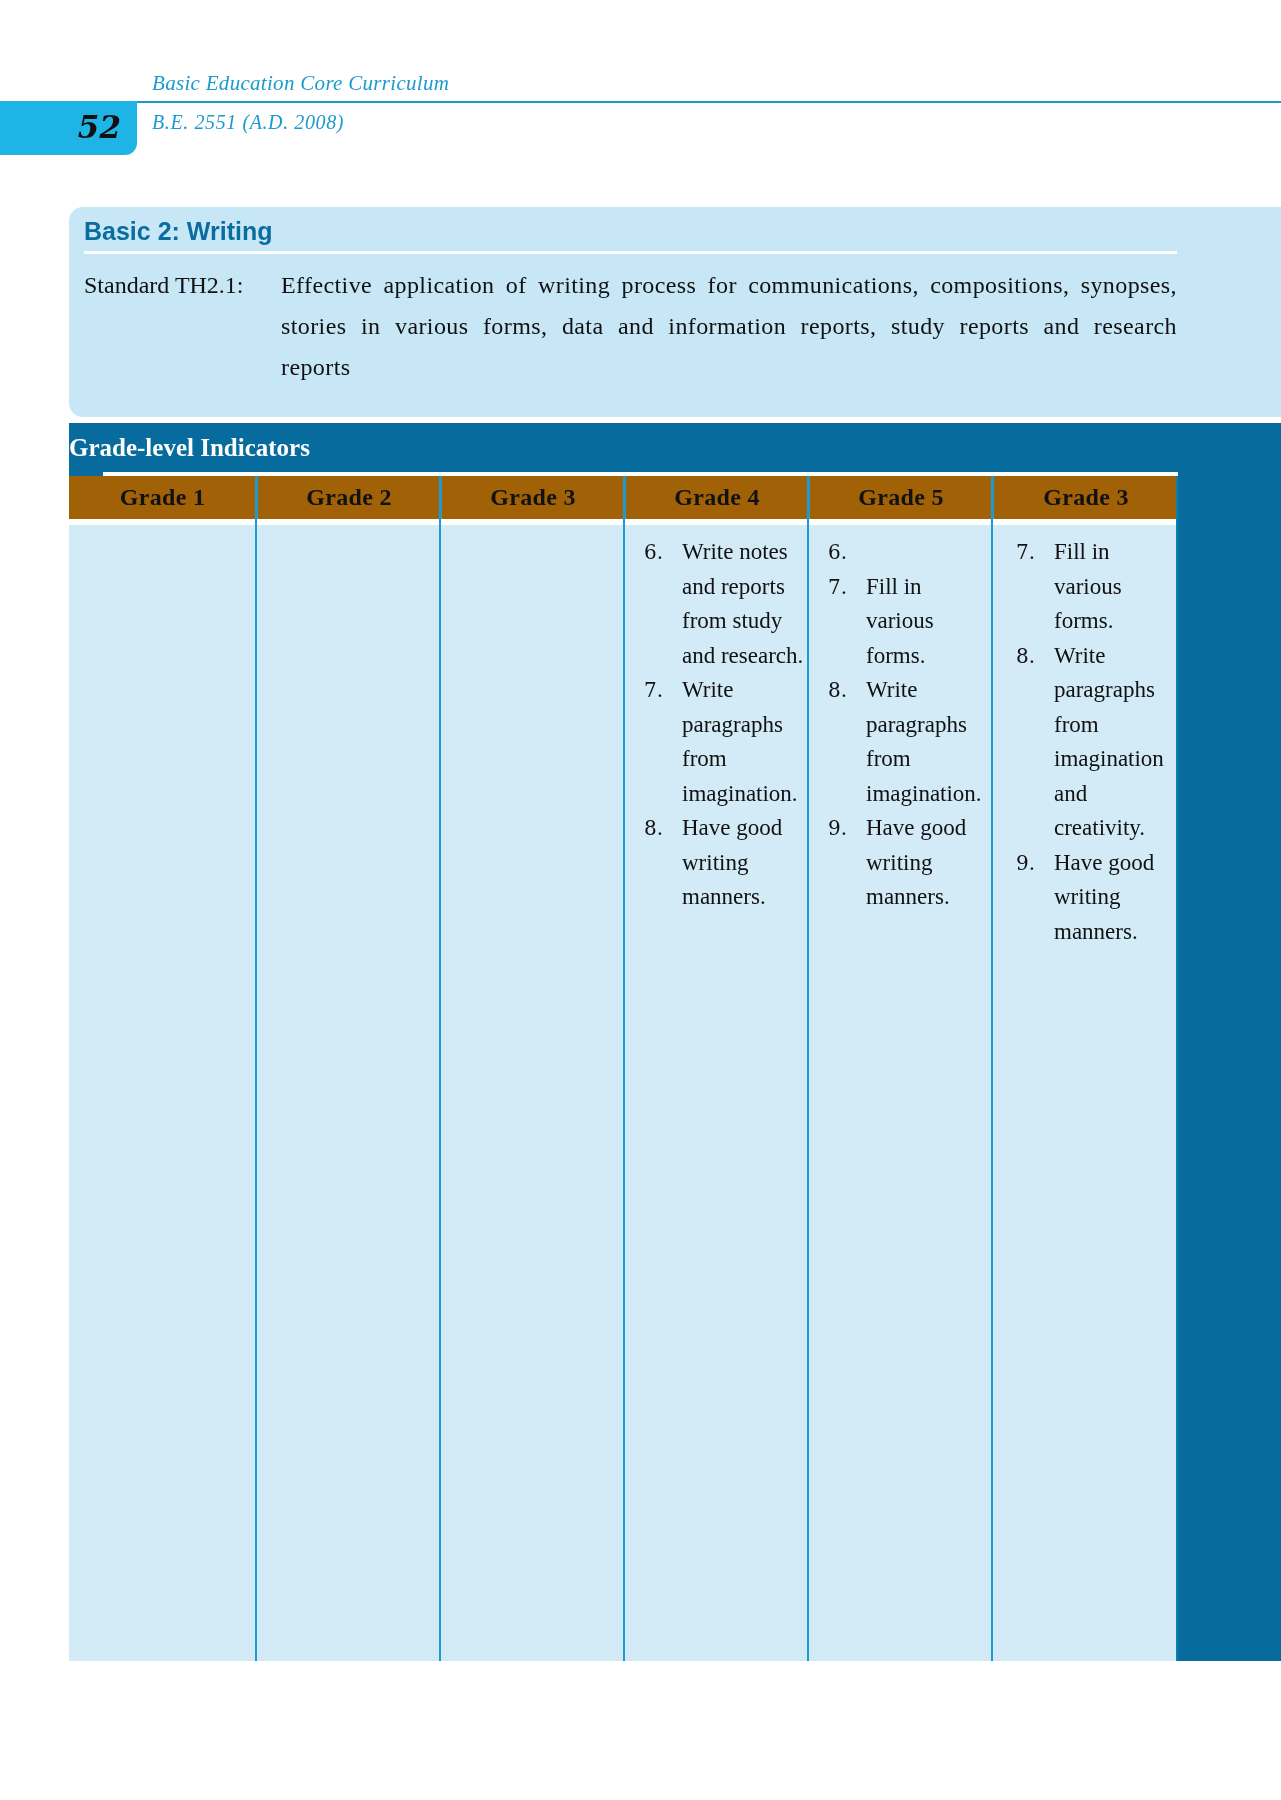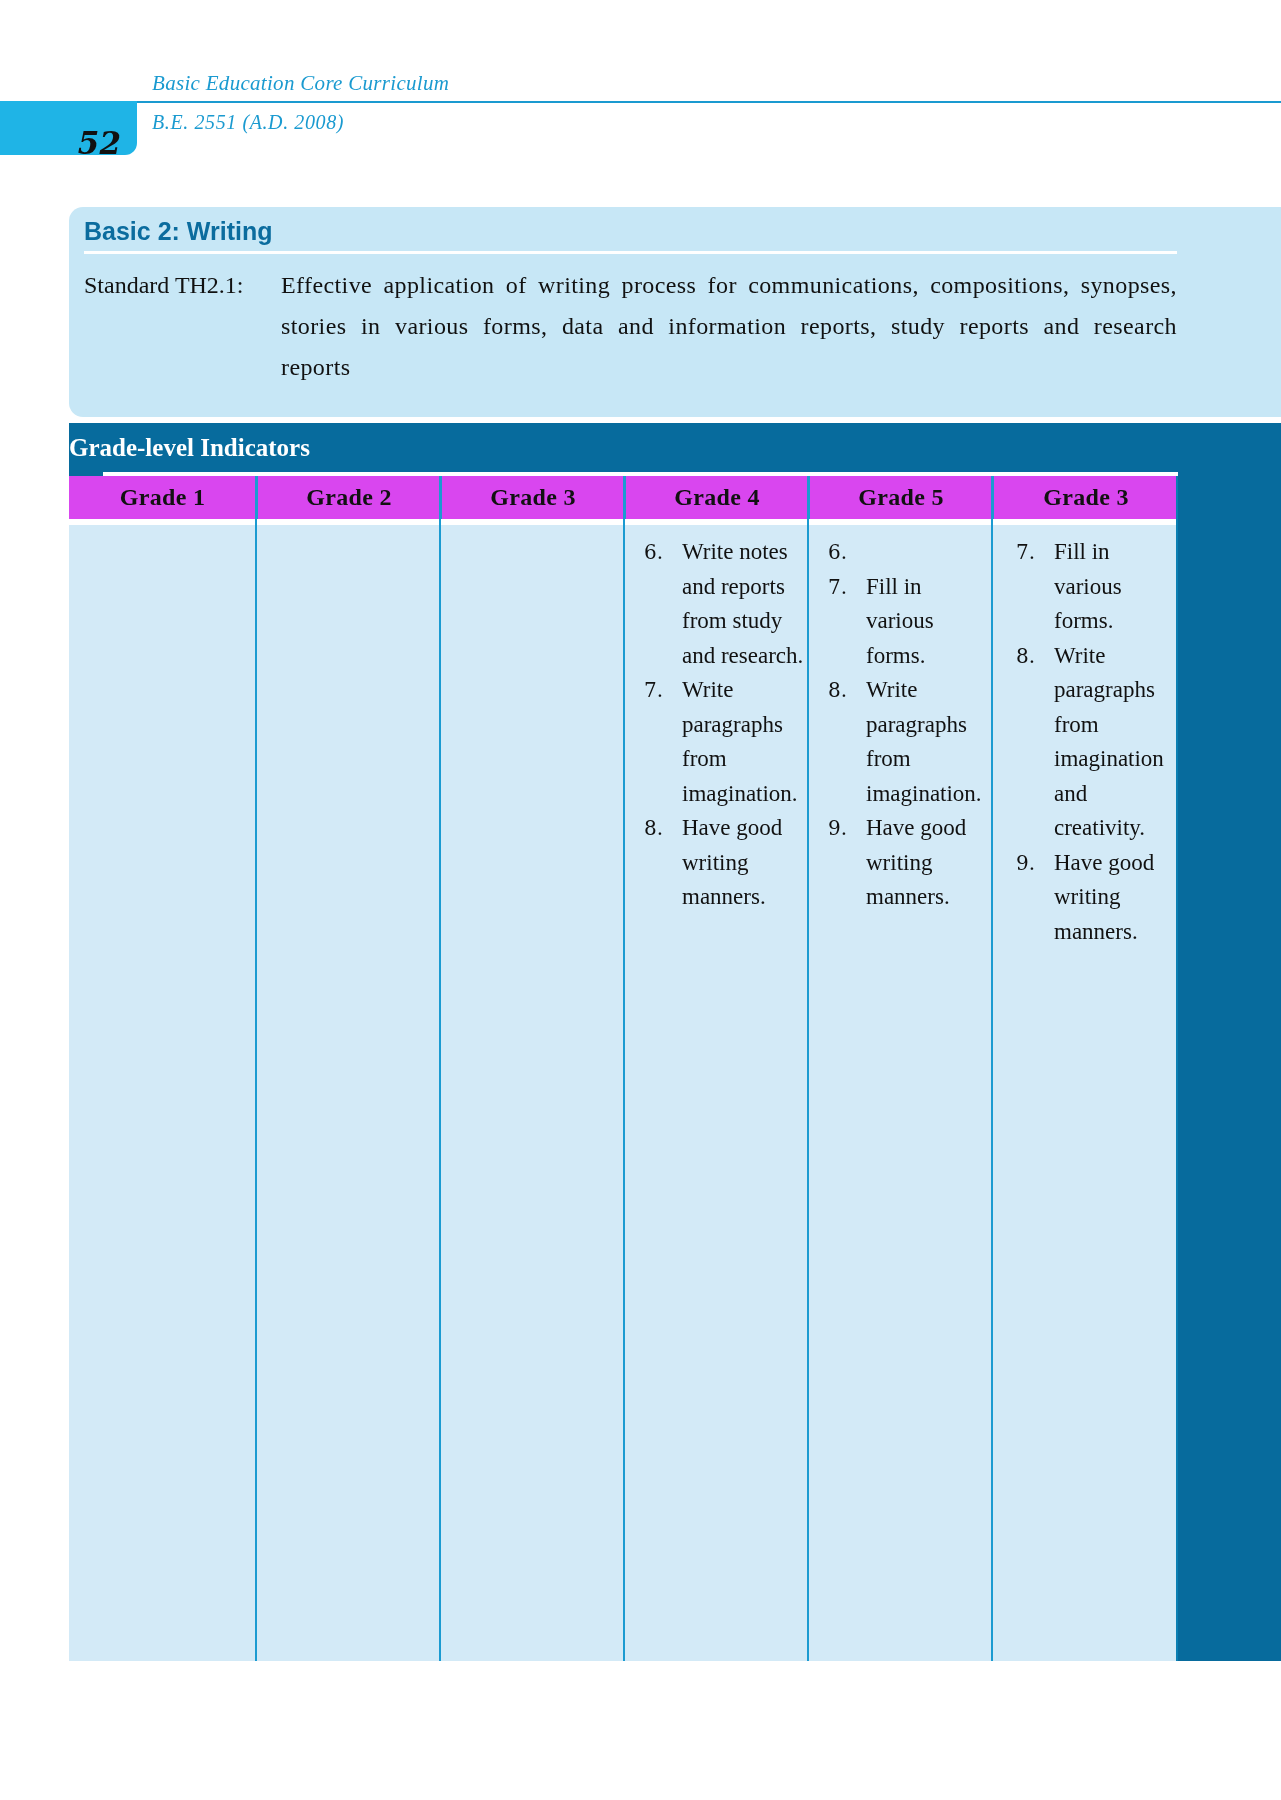--- a/index.html
+++ b/index.html
@@ -23,21 +23,21 @@
     }
     .page-tab {
       position: absolute;
       left: 0; top: 101px;
       width: 137px; height: 54px;
       background: #1fb4e6;
       border-bottom-right-radius: 12px;
     }
     .page-number {
       position: absolute;
-      right: 16px; top: 24px;
+      right: 16px; top: 8px;
       font-family: "DejaVu Serif", serif;
       font-style: italic;
       font-weight: bold;
       font-size: 31px;
       line-height: 36px;
       color: #111111;
     }
     .header-title {
       position: absolute;
       left: 152px; top: 70px;
@@ -124,21 +124,21 @@
     .white-sep .blue-lip {
       position: absolute;
       left: 0; top: 0;
       width: 34px; height: 4px;
       background: #076b9d;
     }
     .grade-header-row {
       position: absolute;
       left: 69px; top: 476px;
       width: 1109px; height: 58px;
-      background: #d946ef;
+      background: #a16207;
       display: flex;
     }
     .grade-header-cell {
       height: 43px;
       line-height: 43px;
       text-align: center;
       font-weight: bold;
       font-size: 24px;
       color: #111111;
       box-sizing: border-box;

